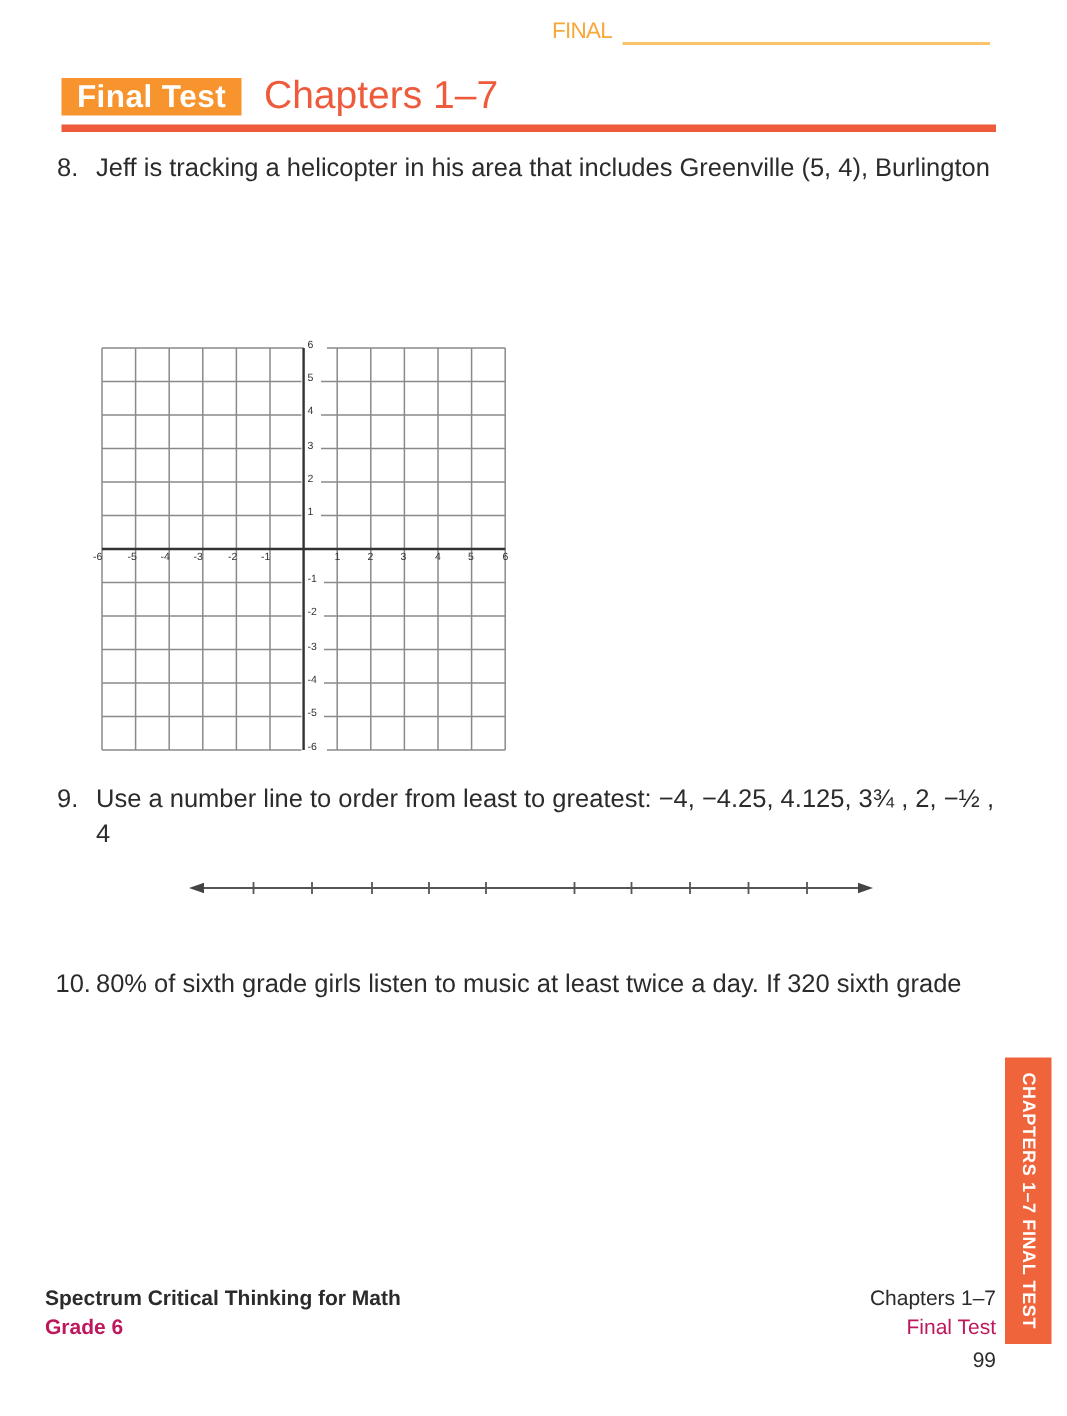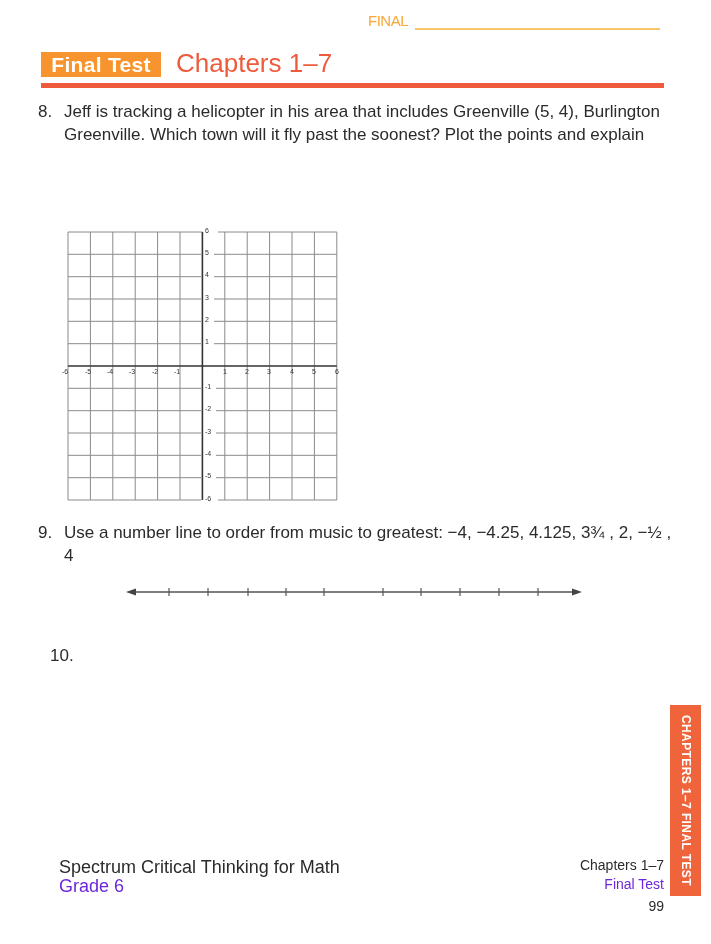--- a/index.html
+++ b/index.html
@@ -24,38 +24,37 @@
   .grid-label { position: absolute; font-size: 7px; color: #333; font-family: "Liberation Sans", sans-serif; }
   .side-tab {
     left: 670px; top: 705px; width: 31px; height: 191px; background: #F0643C;
   }
   .side-tab-text {
     position: absolute; left: 0; top: 0; width: 191px; height: 31px;
     transform-origin: 0 0; transform: translate(31px, 0) rotate(90deg);
     color: #fff; font-weight: bold; font-size: 12px; line-height: 31px; text-align: center;
     letter-spacing: 0.4px;
   }
-  .foot-left { left: 59px; font-size: 18px; }
+  .foot-left { left: 30px; font-size: 14px; font-weight: bold; }
   .foot-right { right: 47px; font-size: 14px; text-align: right; }
-  .orange-text { color: #6d28d9; text-align: right; }
+  .orange-text { color: #be185d; text-align: right; }
 </style>
 </head>
 <body>
 
 <div class="abs name-label">FINAL</div>
 <div class="abs name-line"></div>
 <div class="abs badge">Final Test</div>
 <div class="abs title">Chapters 1–7</div>
 <div class="abs rule"></div>
 
 <div class="abs q" style="left:38px; top:101px; width:640px; height:120px;">
   <span class="qnum" style="left:0; top:0;">8.</span>
   <div class="qtext" style="left:26px; top:0; width:620px;">
     <div style="white-space:nowrap;">Jeff is tracking a helicopter in his area that includes Greenville (5, 4), Burlington</div>
-    <div style="white-space:nowrap;">Greenville. Which town will it fly past the soonest? Plot the points and explain</div>
   </div>
 </div>
 
 <div class="abs" style="left:60px; top:225px; width:290px; height:285px;">
   <svg width="290" height="285" viewBox="0 0 290 285" xmlns="http://www.w3.org/2000/svg">
     <g stroke="#8a8a8a" stroke-width="1" fill="none">
 
       <line x1="8" y1="7" x2="8" y2="275"></line>
       <line x1="30.4" y1="7" x2="30.4" y2="275"></line>
       <line x1="52.8" y1="7" x2="52.8" y2="275"></line>
@@ -124,21 +123,21 @@
   <span class="grid-label" style="left:185px; top:143px;">2</span>
   <span class="grid-label" style="left:207px; top:143px;">3</span>
   <span class="grid-label" style="left:230px; top:143px;">4</span>
   <span class="grid-label" style="left:252px; top:143px;">5</span>
   <span class="grid-label" style="left:275px; top:143px;">6</span>
 </div>
 
 <div class="abs q" style="left:38px; top:522px; width:640px; height:48px;">
   <span class="qnum" style="left:0; top:0;">9.</span>
   <div class="qtext" style="left:26px; top:0; width:620px;">
-    <div style="white-space:nowrap;">Use a number line to order from music to greatest: −4, −4.25, 4.125, 3¾ , 2, −½ ,</div>
+    <div style="white-space:nowrap;">Use a number line to order from least to greatest: −4, −4.25, 4.125, 3¾ , 2, −½ ,</div>
     <div style="white-space:nowrap;">4</div>
   </div>
 </div>
 
 <div class="abs" style="left:124px; top:582px; width:462px; height:20px;">
   <svg width="462" height="20" viewBox="0 0 462 20" xmlns="http://www.w3.org/2000/svg">
     <line x1="6" y1="10" x2="452" y2="10" stroke="#555" stroke-width="1.4"></line>
     <polygon points="2,10 12,6.5 12,13.5" fill="#444"></polygon>
     <polygon points="458,10 448,6.5 448,13.5" fill="#444"></polygon>
     <g stroke="#555" stroke-width="1.2">
@@ -150,22 +149,23 @@
       <line x1="259" y1="6" x2="259" y2="14"></line>
       <line x1="297" y1="6" x2="297" y2="14"></line>
       <line x1="336" y1="6" x2="336" y2="14"></line>
       <line x1="375" y1="6" x2="375" y2="14"></line>
       <line x1="414" y1="6" x2="414" y2="14"></line>
     </g>
   </svg>
 </div>
 
 <div class="abs q" style="left:34px; top:645px; width:650px; height:48px;">
-  <span class="qnum" style="left:16px; top:0;">10.</span>
+  <span class="qnum" style="left:3px; top:0;">10.</span>
   <div class="qtext" style="left:30px; top:0; width:620px;">
+    <div style="white-space:nowrap;">80% of sixth grade girls listen to music at least twice a day. If 320 sixth grade</div>
   </div>
 </div>
 
 <div class="abs side-tab">
   <div class="side-tab-text">CHAPTERS 1–7 FINAL TEST</div>
 </div>
 
 <div class="abs foot-left" style="top:857px;">Spectrum Critical Thinking for Math</div>
 <div class="abs foot-left orange-text" style="top:876px;">Grade 6</div>
 <div class="abs foot-right" style="top:857px;">Chapters 1–7</div>

